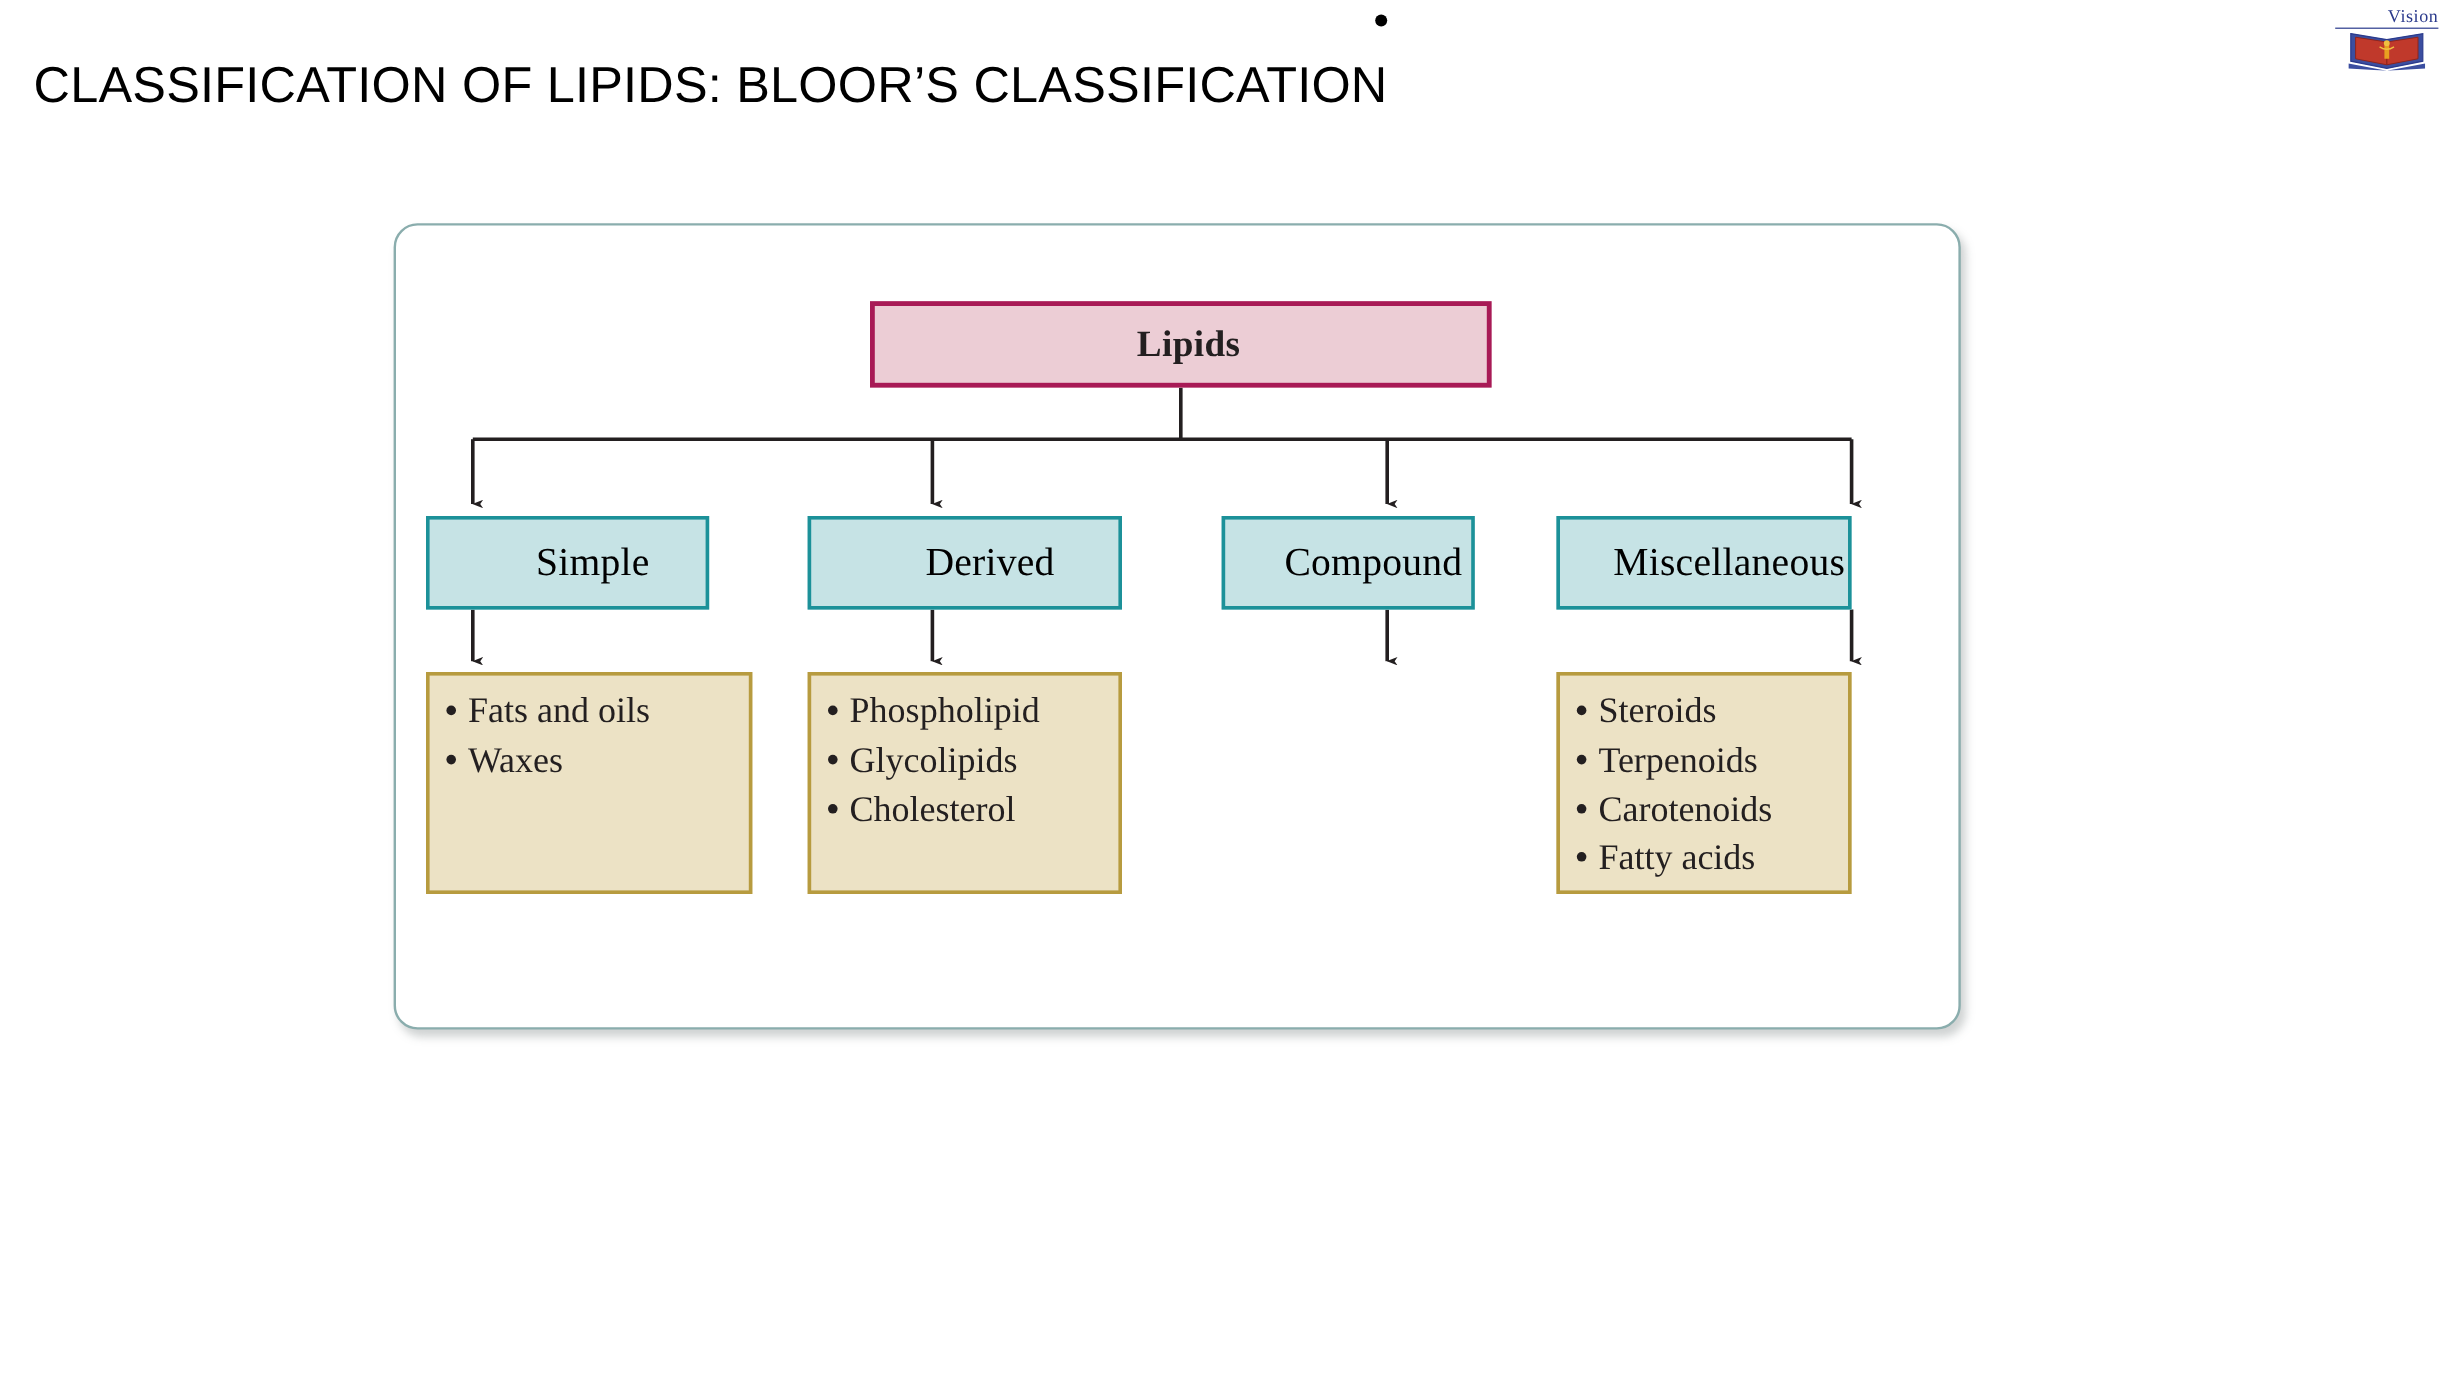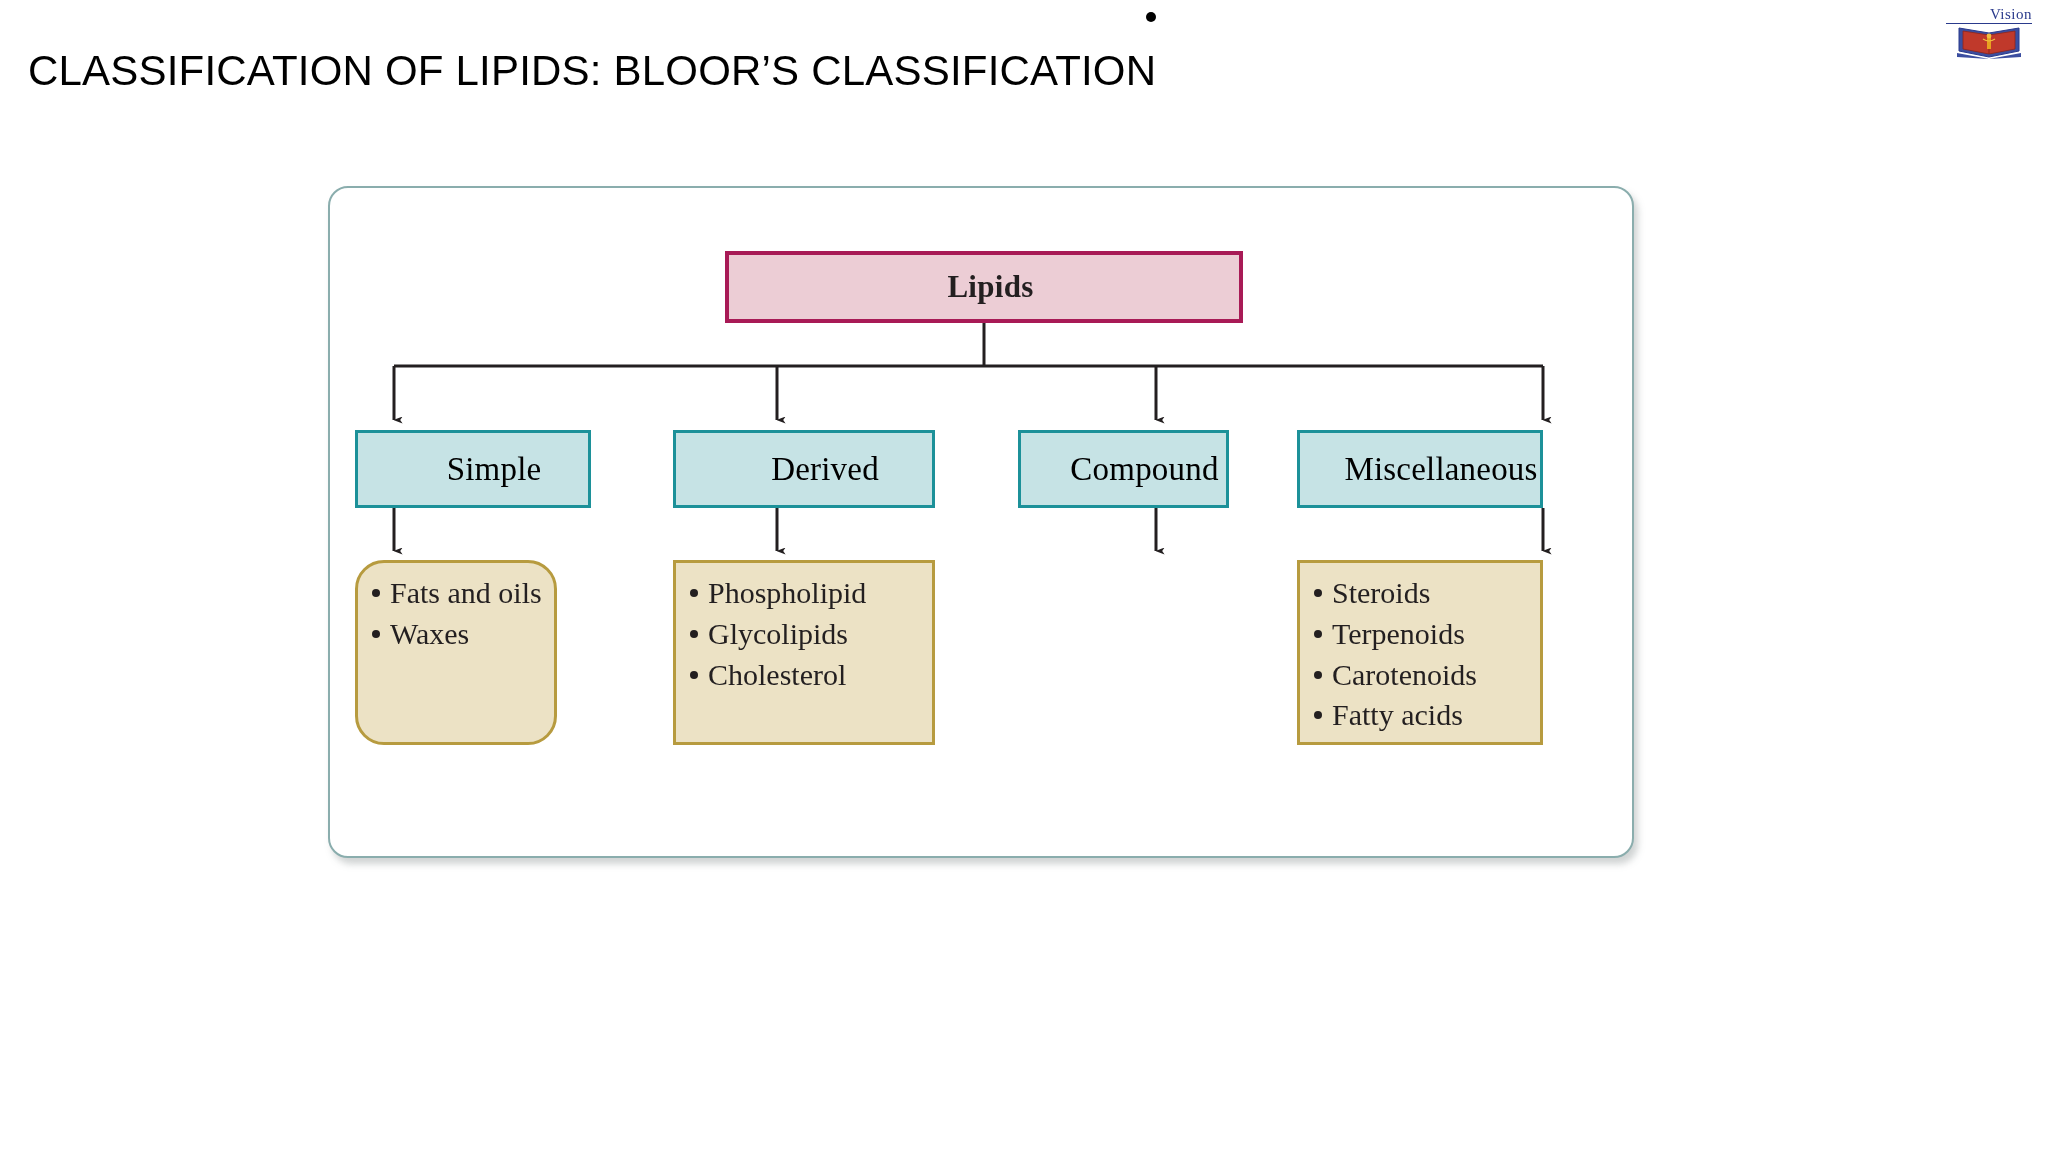--- a/index.html
+++ b/index.html
@@ -223,21 +223,21 @@
 
   <div id="lipids-box">
     <span class="box-label">Lipids</span>
   </div>
 
   <div class="category-column" style="left:25px;width:236px;">
     <div class="category-box" style="width:236px;">
       <span class="box-label">Simple</span>
     </div>
   </div>
-  <div class="items-box" style="left:25px;width:202px;border-radius:29px;">
+  <div class="items-box" style="left:25px;width:272px;">
     <div class="item-row">
       <span class="item-bullet"></span>
       <span class="item-label">Fats and oils</span>
     </div>
     <div class="item-row">
       <span class="item-bullet"></span>
       <span class="item-label">Waxes</span>
     </div>
   </div>
 

